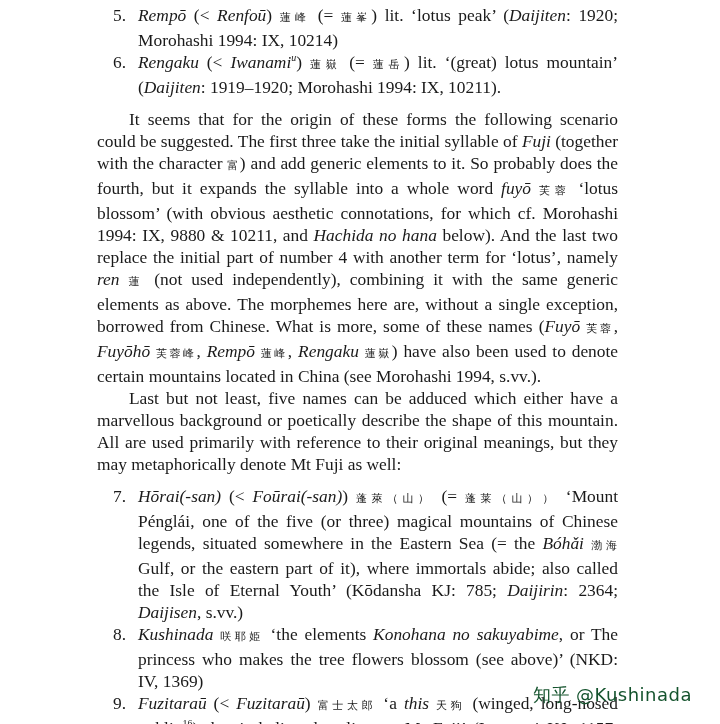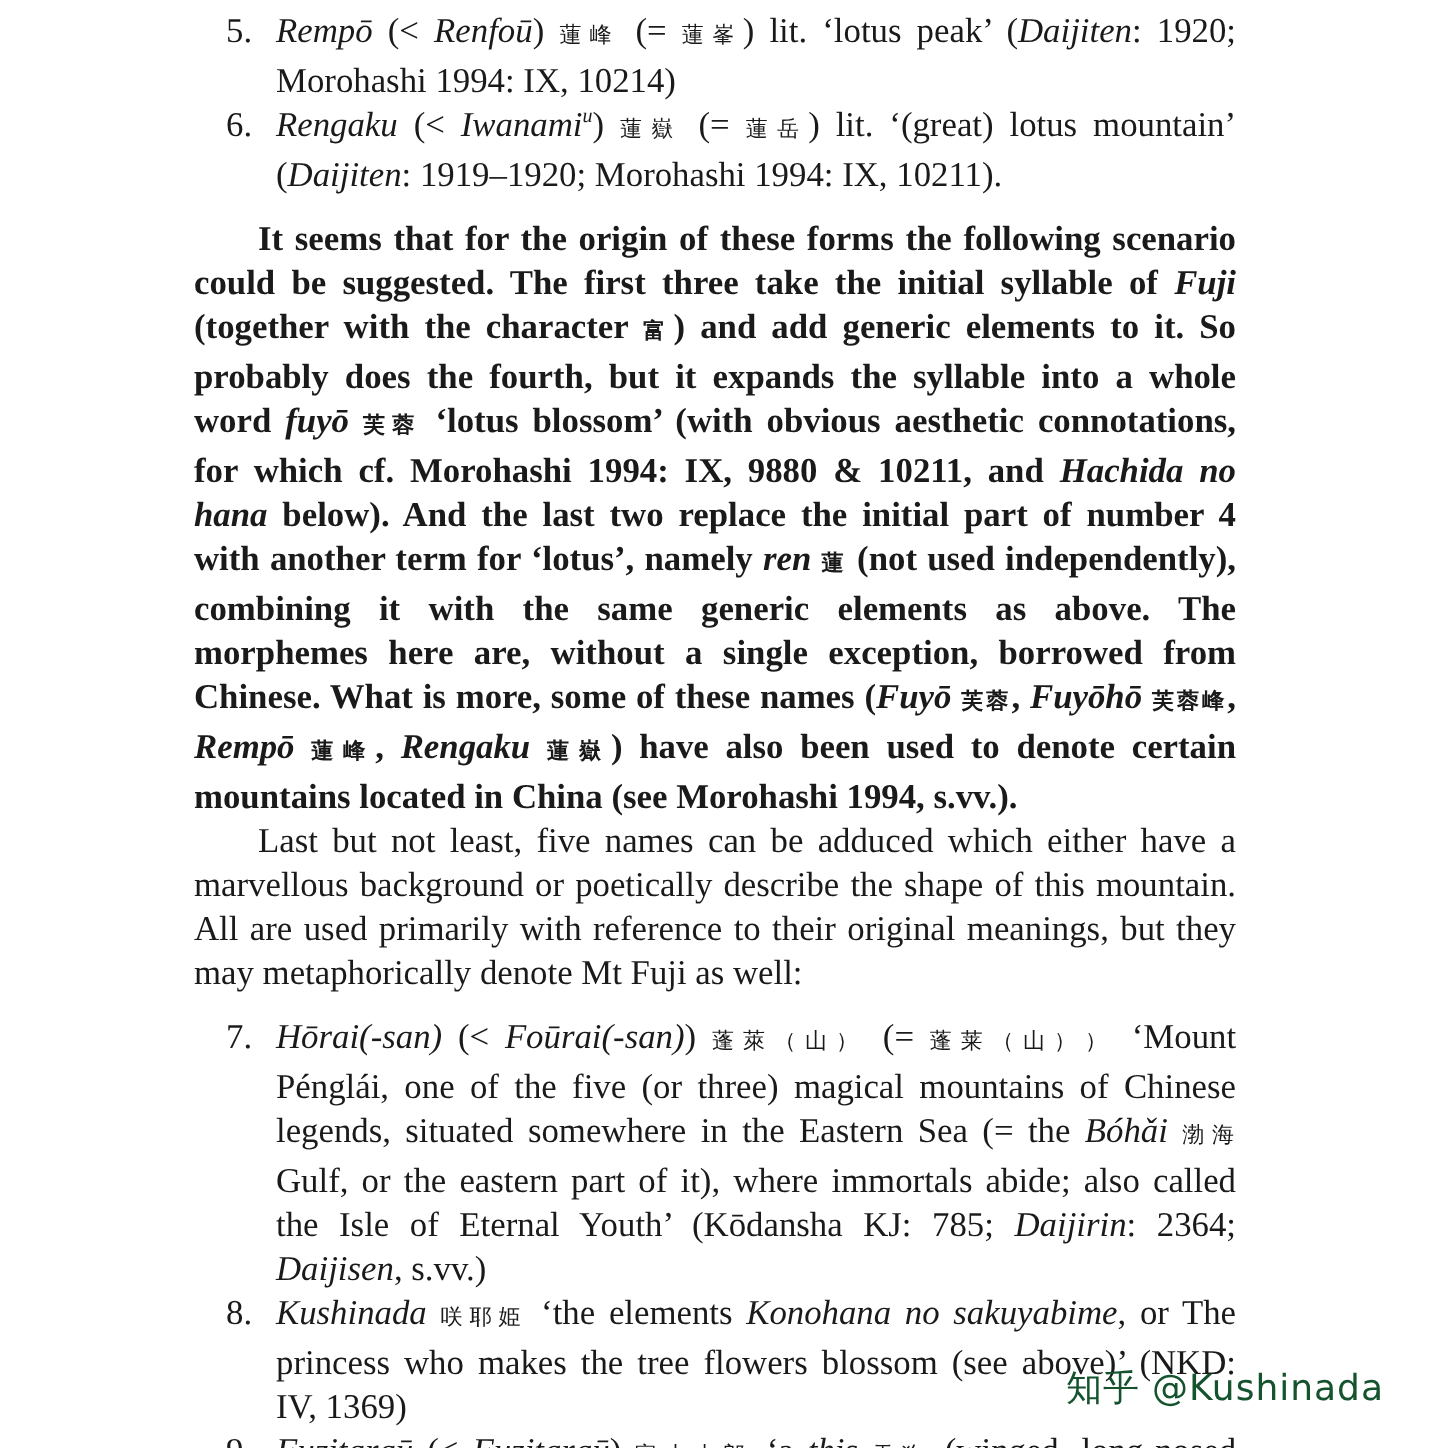--- a/index.html
+++ b/index.html
@@ -37,21 +37,21 @@
     .list-num {
       position: absolute;
       left: 16px;
       top: 0;
     }
     .para {
       text-indent: 32px;
       text-align: justify;
       margin: 0;
     }
-    .gap-before { margin-top: 10px; font-weight: bold; }
+    .gap-before { margin-top: 10px; }
     .gap-list { margin-top: 10px; }
     i, .it { font-style: italic; }
     sup { font-size: 10px; line-height: 0; vertical-align: 7px; }
     .cjk { font-family: "DejaVu Sans", sans-serif; font-size: 11px; letter-spacing: 1px; }
     .watermark {
       position: absolute;
       left: 533px;
       top: 684px;
       font-family: "DejaVu Sans", sans-serif;
       font-size: 18px;

